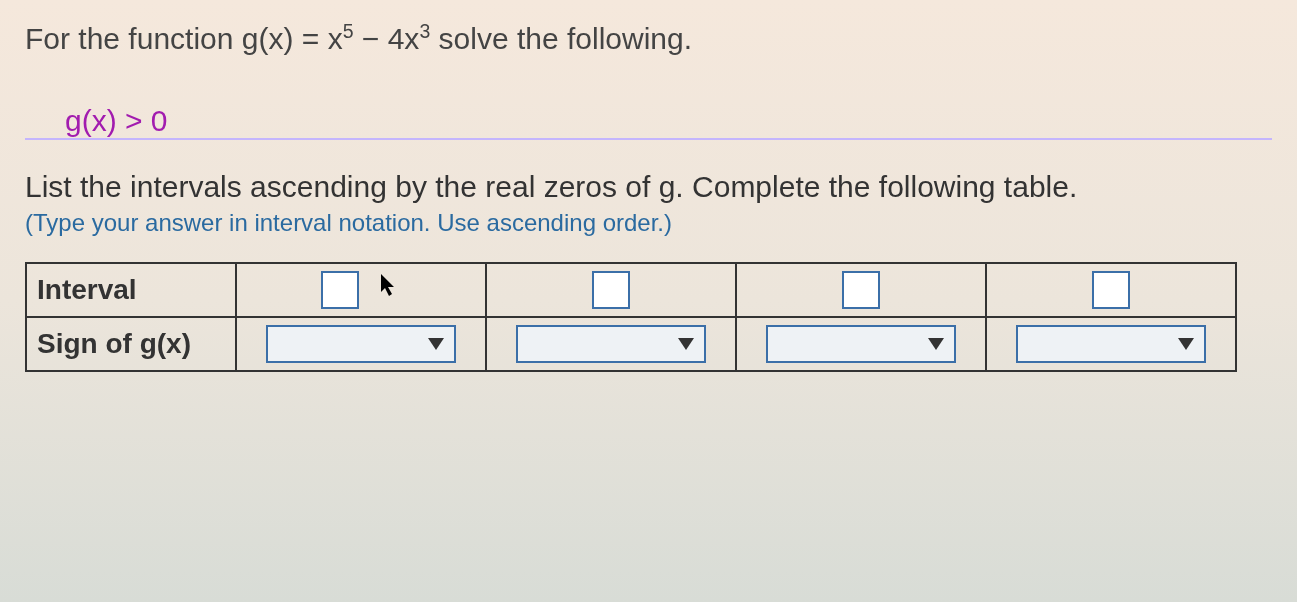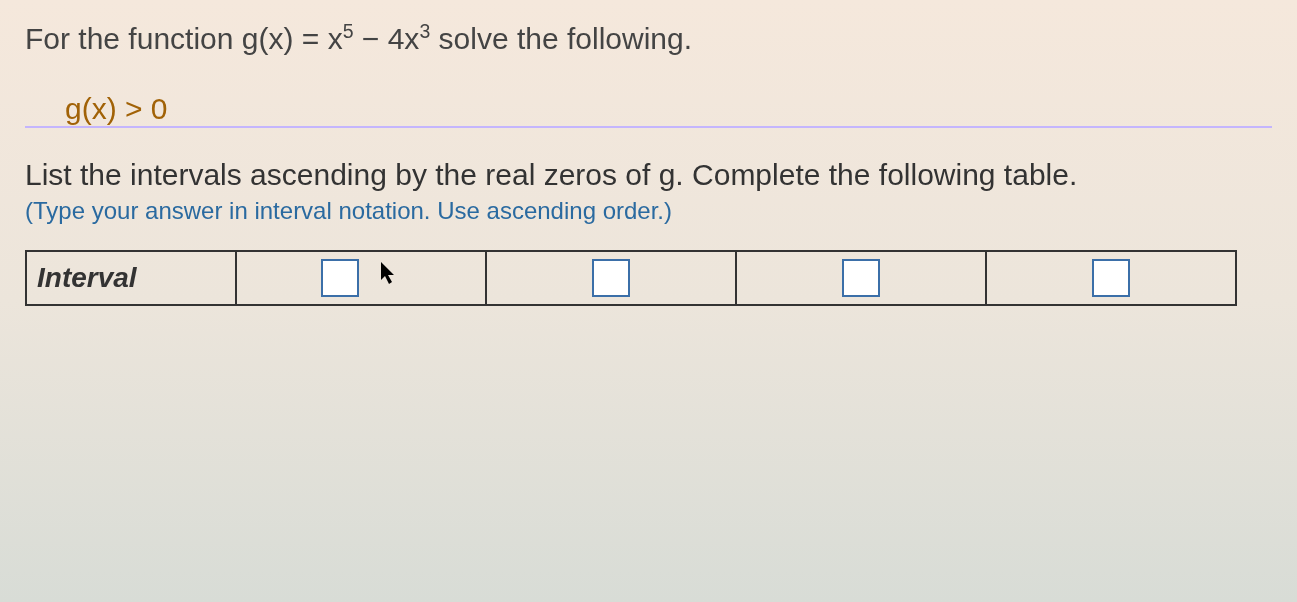--- a/index.html
+++ b/index.html
@@ -14,31 +14,30 @@
     overflow: hidden;
     filter: blur(0.3px);
   }
   .problem-top {
     border-bottom: 2px solid #c4b5fd;
     margin-bottom: 20px;
   }
   .line1 { font-size: 30px; color: #444; }
   .line2 {
     font-size: 30px;
-    color: #a16207;
-    margin-top: 36px;
+    color: #a21caf;
+    margin-top: 48px;
     margin-left: 40px;
   }
   .instruct1 { font-size: 30px; color: #333; margin-top: 30px; }
   .instruct2 { font-size: 24px; color: #2a6aa0; margin-top: 5px; }
   table {
     border-collapse: collapse;
     margin-top: 25px;
     table-layout: fixed;
-    font-style: italic;
   }
   td {
     border: 2px solid #333;
     height: 54px;
     vertical-align: middle;
     padding: 2px 8px;
   }
   .rowhead {
     width: 210px;
     font-weight: bold;
@@ -109,14 +108,29 @@
     <td class="colcell">
       <span class="input-box"></span>
     </td>
     <td class="colcell">
       <span class="input-box"></span>
     </td>
     <td class="colcell">
       <span class="input-box"></span>
     </td>
   </tr>
+  <tr>
+    <td class="rowhead">Sign of g(x)</td>
+    <td class="colcell">
+      <span class="select-box"><span class="tri"></span></span>
+    </td>
+    <td class="colcell">
+      <span class="select-box"><span class="tri"></span></span>
+    </td>
+    <td class="colcell">
+      <span class="select-box"><span class="tri"></span></span>
+    </td>
+    <td class="colcell">
+      <span class="select-box"><span class="tri"></span></span>
+    </td>
+  </tr>
 </tbody>
   </table>
 
 </body></html>

